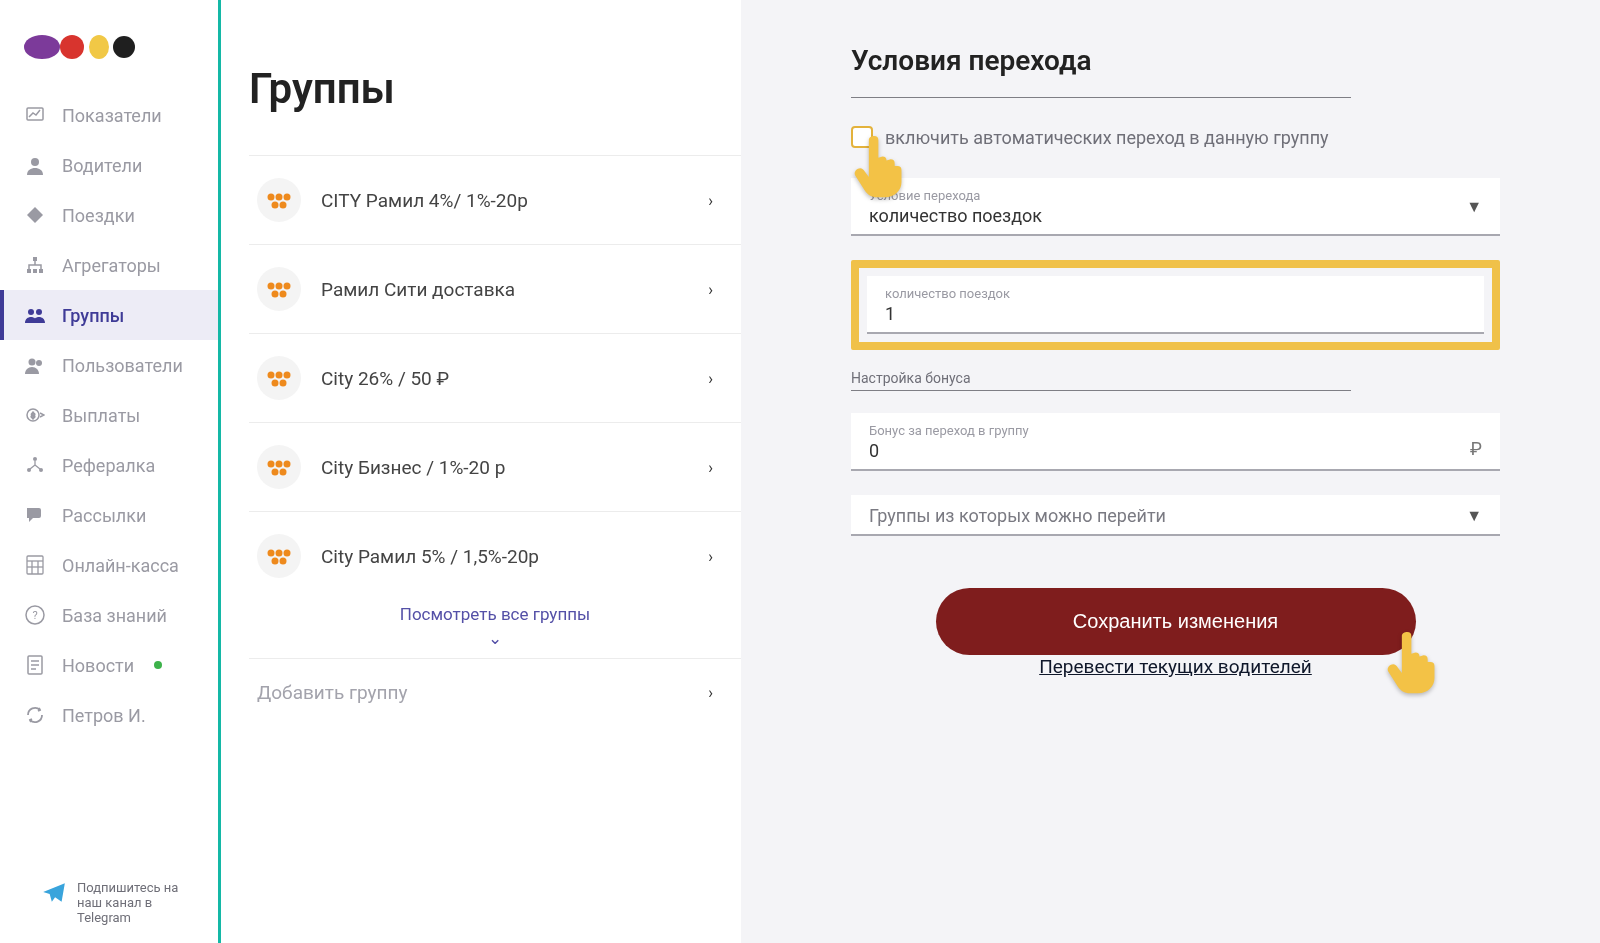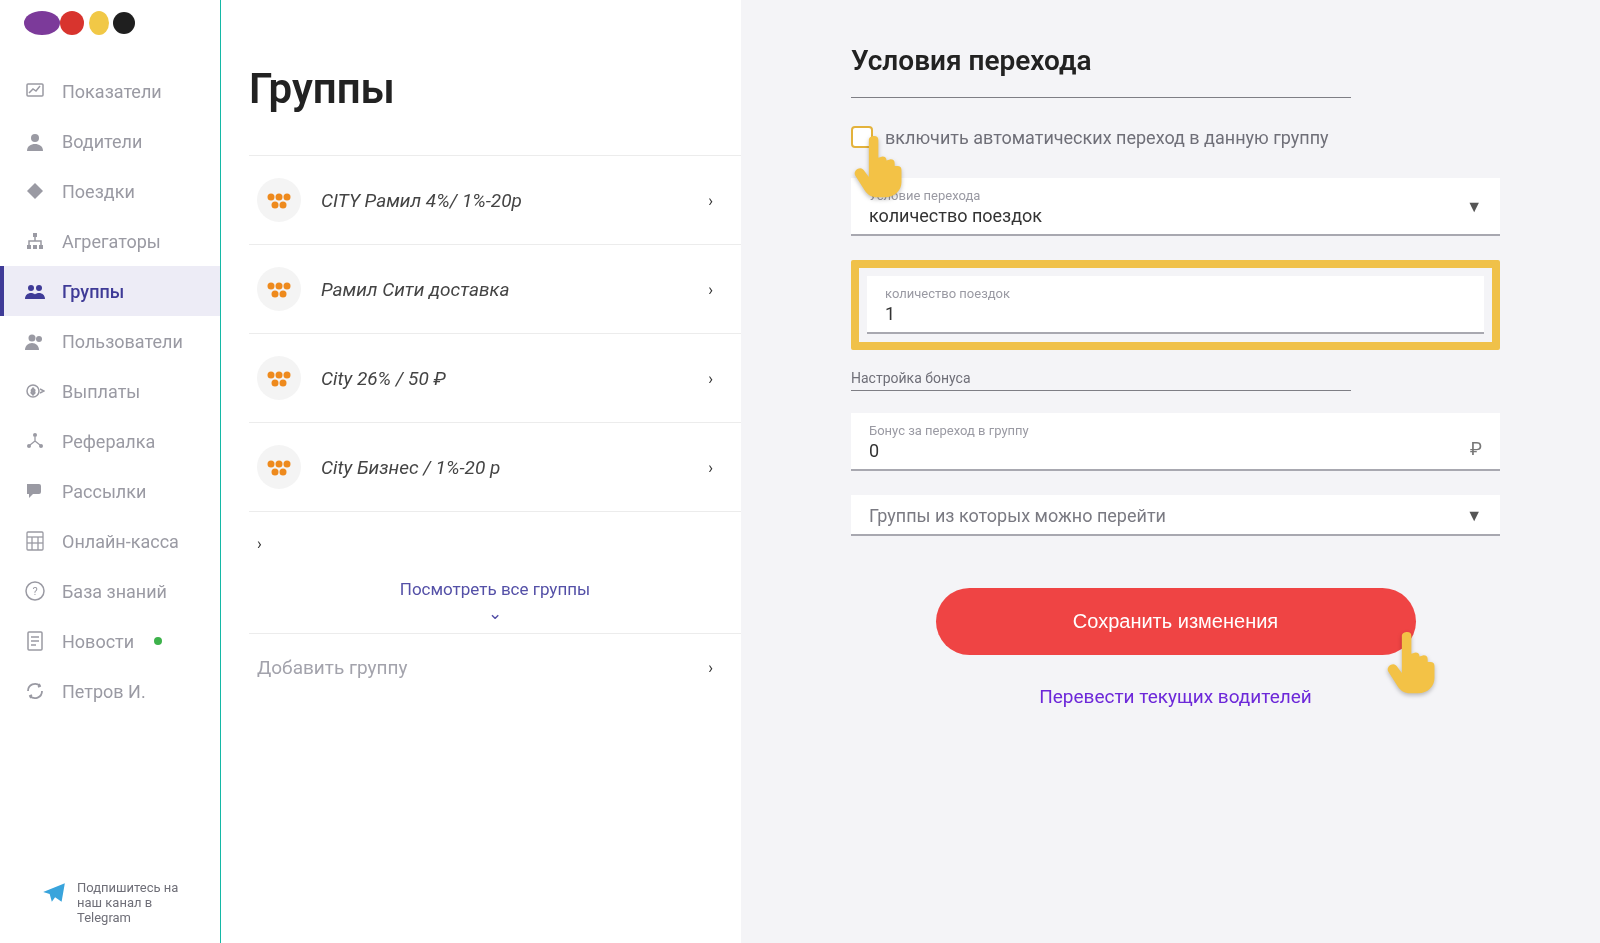--- a/index.html
+++ b/index.html
@@ -11,23 +11,24 @@
   width: 1600px;
   height: 943px;
   overflow: hidden;
 }
 .app { display: flex; height: 100%; }
 
 
 .sidebar {
   width: 221px;
   background: #fff;
-  border-right: 1px solid #14b8a6;
+  border-right: 3px solid #14b8a6;
   display: flex;
   flex-direction: column;
+  padding-top: 24px;
   justify-content: center;
 }
 .logo { padding: 8px 24px 28px; }
 .logo svg { display: block; }
 .nav { flex: 1; }
 .nav-item {
   display: flex;
   align-items: center;
   gap: 16px;
   padding: 14px 24px;
@@ -60,21 +61,21 @@
 .middle h1 { font-size: 42px; font-weight: 600; color:#222; margin-bottom: 42px; }
 .group-list { }
 .group-row, .add-row {
   display:flex; align-items:center; justify-content:space-between;
   padding: 22px 28px 22px 8px;
   border-top:1px solid #ececec;
   cursor:pointer;
 }
 .group-row .left { display:flex; align-items:center; gap:20px; }
 .group-icon { width:44px; height:44px; border-radius:50%; background:#f4f4f4; display:flex; align-items:center; justify-content:center; }
-.group-row .label { font-size:19px; color:#444;font-style:italic; }
+.group-row .label { font-size:19px; color:#444; }
 .chev { color:#333; font-size:16px; }
 .see-all { text-align:center; color:#5450a7; font-size:17px; padding: 4px 0 10px; cursor:pointer; display:flex; flex-direction:column; align-items:center; gap:4px;justify-content:center;}
 .add-row { border-top:1px solid #ececec; color:#a3a3ac; font-size:19px; }
 .add-row .chev { color:#333; }
 
 
 .right {
   flex:1;
   background:#f4f4f7;
   padding: 44px 100px 40px 110px;
@@ -105,30 +106,30 @@
 
 .section-label { font-size:14px; color:#6f6f78; border-bottom:1px solid #7e7e85; padding-bottom:4px; width:500px; margin-bottom:22px;}
 
 .field.currency { display:flex; justify-content:space-between; align-items:flex-end;}
 .field.currency .cur { font-size:18px; color:#777; padding-bottom:2px;}
 
 .save-btn {
   display:block;
   width: 480px;
   margin: 52px auto 0;
-  background:#ef4444;
+  background:#7f1d1d;
   color:#fff;
   border:none;
   border-radius: 40px;
   padding: 22px 0;
   font-size: 20px;
   cursor:pointer;
   text-align:center;
 }
-.transfer-link { display:block; text-align:center; margin-top:30px; color:#6d28d9; font-size:19px; cursor:pointer;}
+.transfer-link { display:block; text-align:center; color:#0f172a; font-size:19px; text-decoration:underline; cursor:pointer;}
 
 
 .hand { position:absolute; width:56px; height:68px; z-index:50; }
 .hand svg { width:100%; height:100%; filter: drop-shadow(0 2px 2px rgba(0,0,0,.25)); }
 
 </style>
 </head>
 <body>
 
 <div class="app">
@@ -340,20 +341,32 @@
                 <circle cx="22" cy="6" r="3.5" fill="#ee8a1d"></circle>
                 <circle cx="10" cy="14" r="3.5" fill="#ee8a1d"></circle>
                 <circle cx="18" cy="14" r="3.5" fill="#ee8a1d"></circle>
               </svg>
             </span>
           <span class="label">City Бизнес / 1%-20 р</span>
         </div>
         <span class="chev">›</span>
       </div>
       <div class="group-row">
+        <div class="left">
+          <span class="group-icon">
+              <svg width="28" height="18" viewBox="0 0 28 18">
+                <circle cx="6" cy="6" r="3.5" fill="#ee8a1d"></circle>
+                <circle cx="14" cy="6" r="3.5" fill="#ee8a1d"></circle>
+                <circle cx="22" cy="6" r="3.5" fill="#ee8a1d"></circle>
+                <circle cx="10" cy="14" r="3.5" fill="#ee8a1d"></circle>
+                <circle cx="18" cy="14" r="3.5" fill="#ee8a1d"></circle>
+              </svg>
+            </span>
+          <span class="label">City Рамил 5% / 1,5%-20р</span>
+        </div>
         <span class="chev">›</span>
       </div>
       <div class="see-all">
         <span>Посмотреть все группы</span>
         <span>⌄</span>
       </div>
       <div class="add-row">
         <span>Добавить группу</span>
         <span class="chev">›</span>
       </div>

